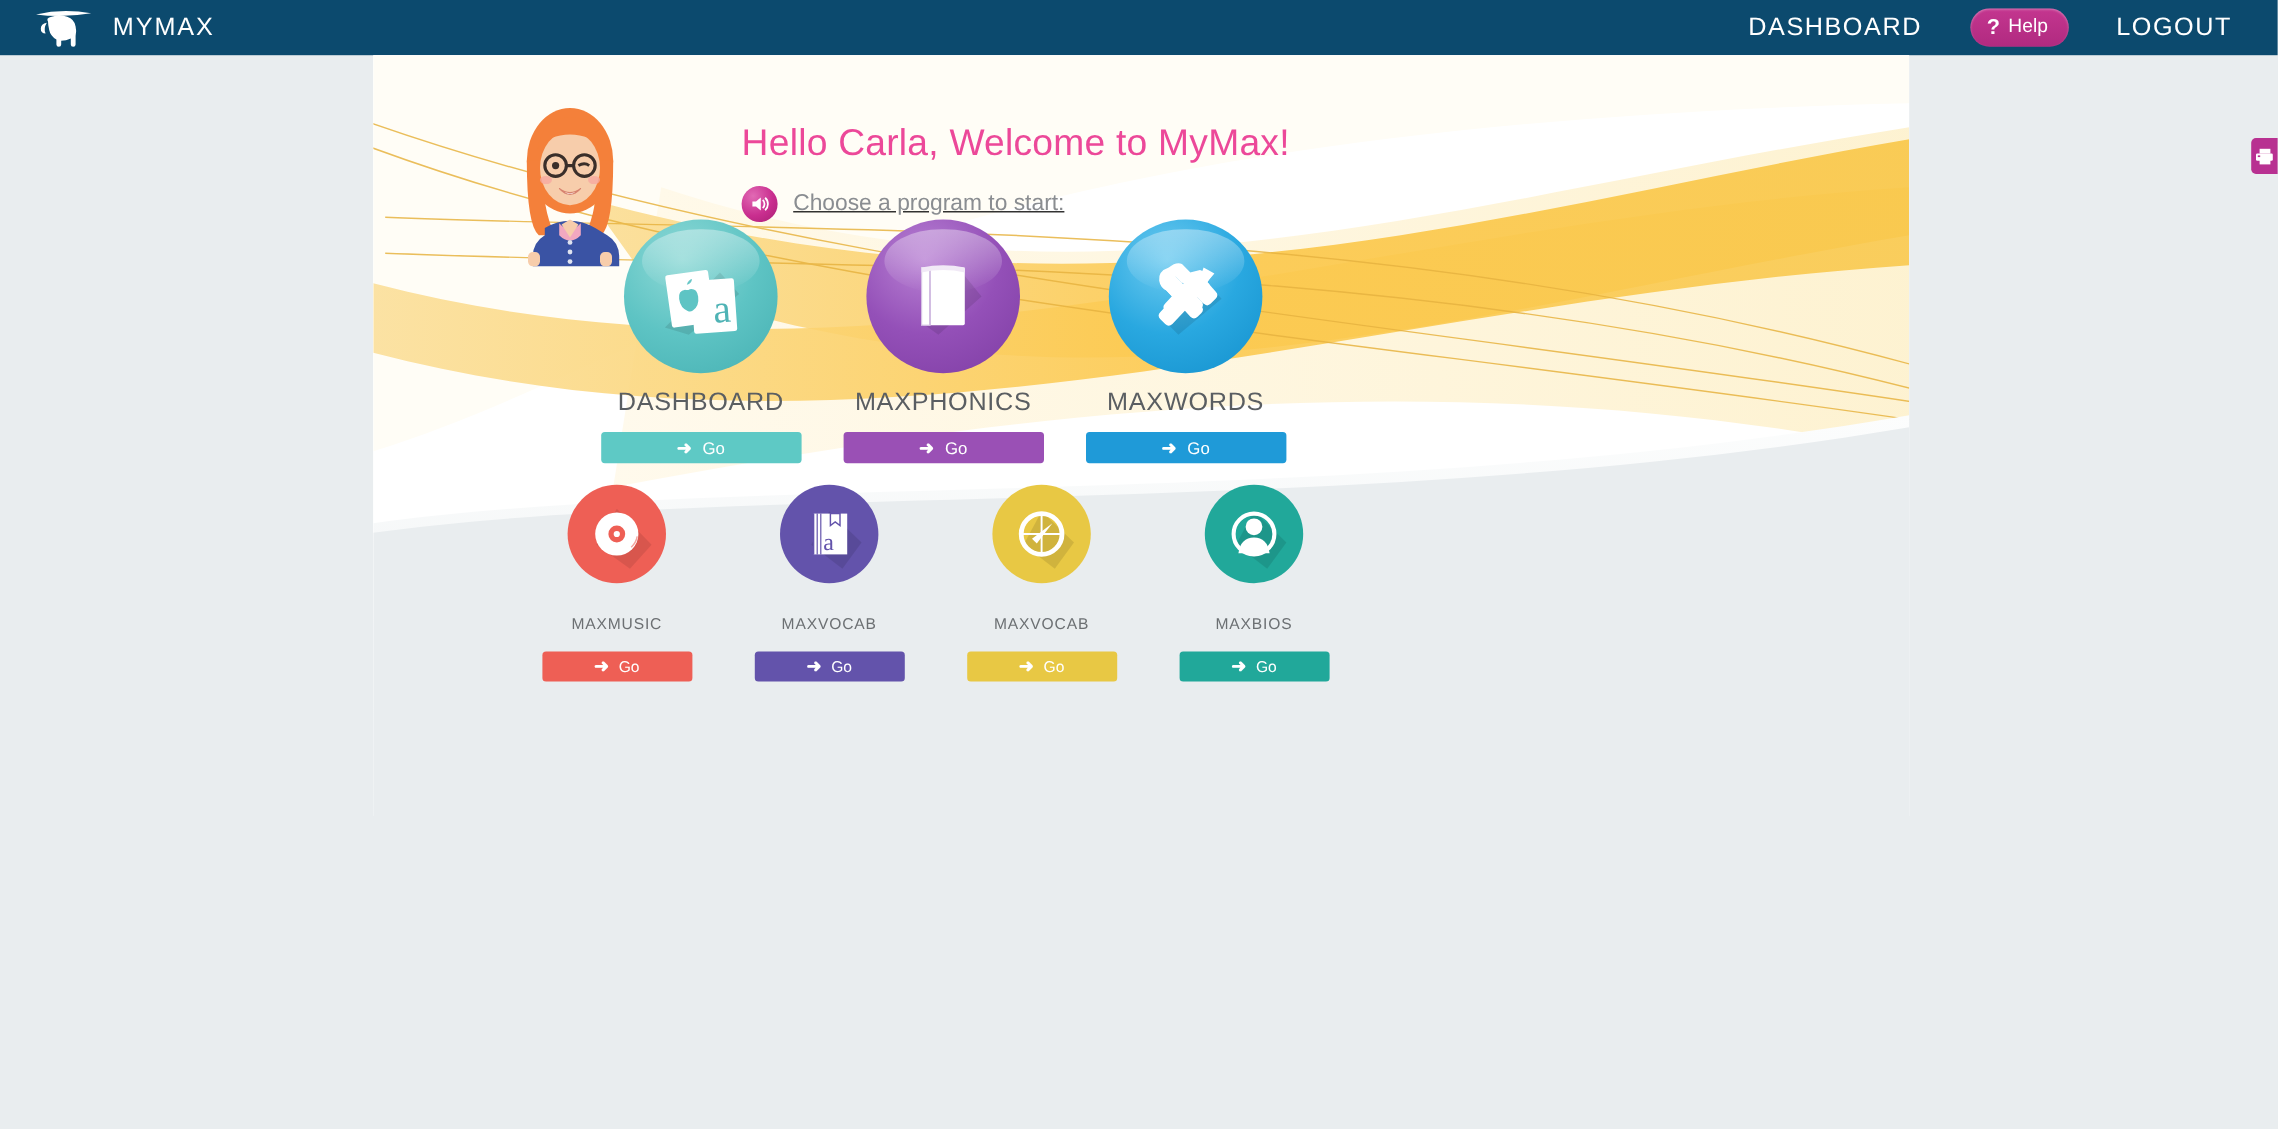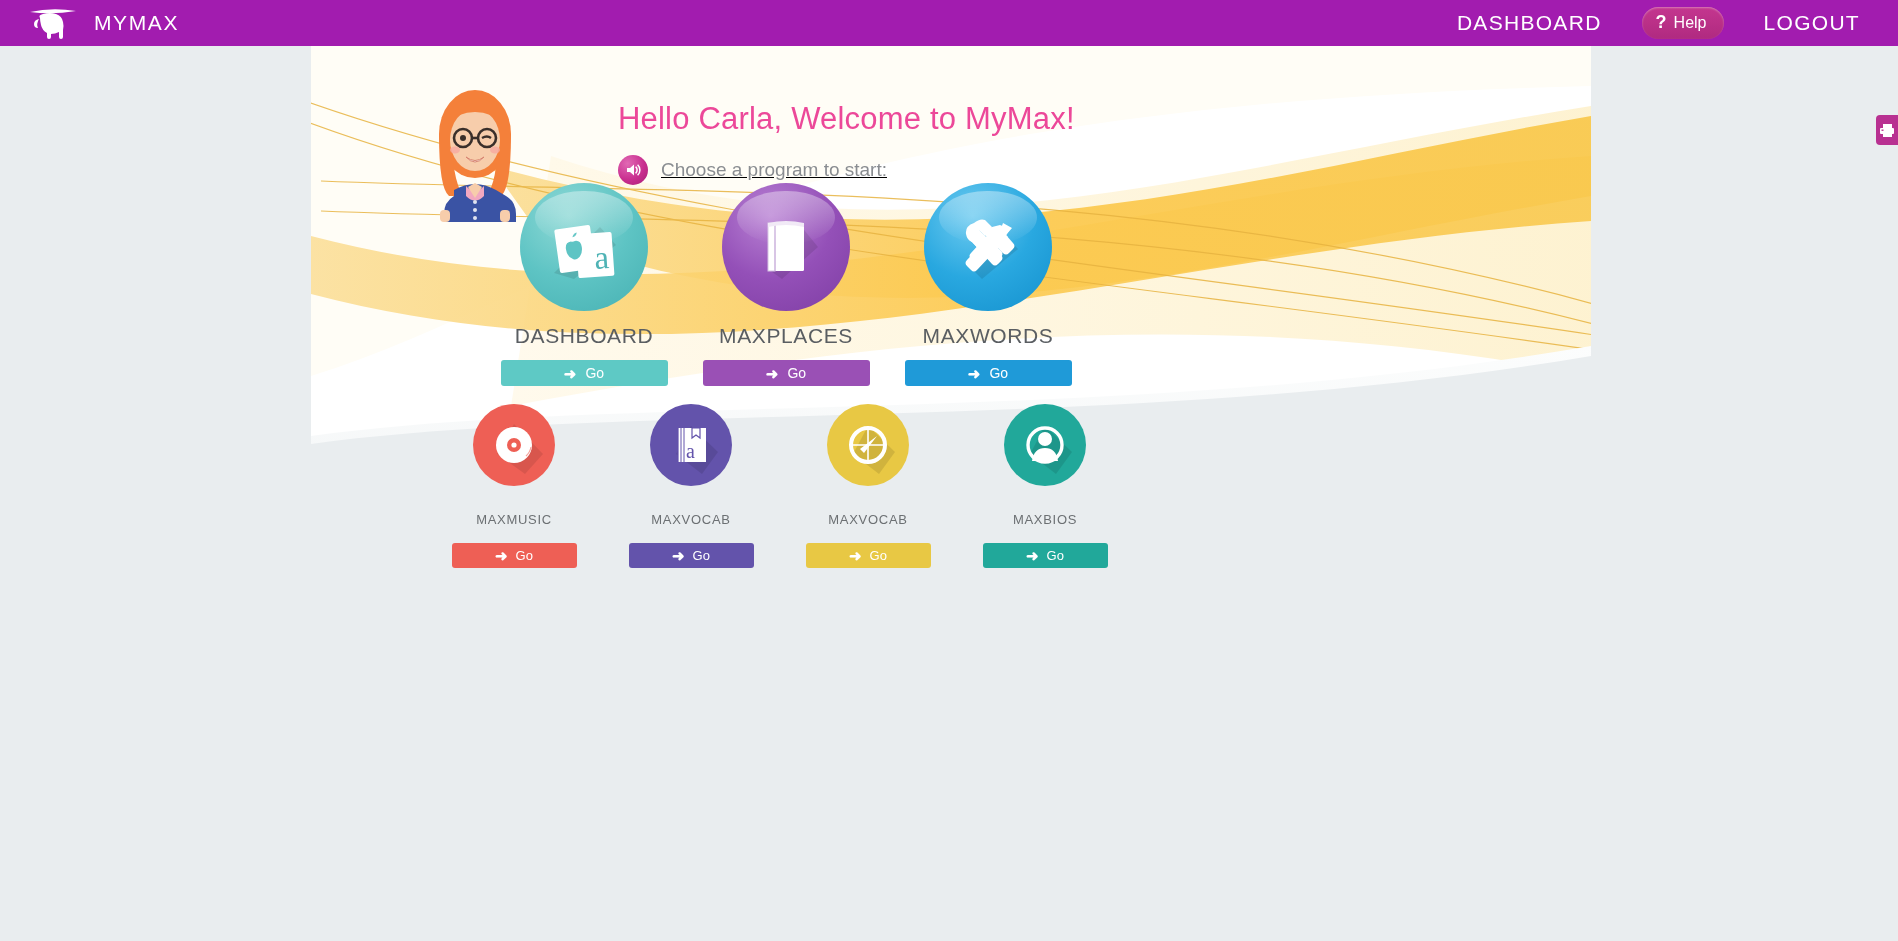--- a/index.html
+++ b/index.html
@@ -7,21 +7,21 @@
     width: 1898px; height: 941px;
     background: #e9edef;
     font-family: "Liberation Sans", sans-serif;
     overflow: hidden;
   }
 
   
   .topbar {
     position: absolute; top: 0; left: 0;
     width: 1898px; height: 46px;
-    background: #a21caf;
+    background: #0c4a6e;
     display: flex; align-items: center;
   }
   .brand { display: flex; align-items: center; margin-left: 26px; }
   .brand-logo { width: 54px; height: 36px; position: relative; }
   .brand-name {
     color: #ffffff; font-size: 21px; letter-spacing: 1.6px;
     margin-left: 14px; font-weight: 400;
   }
   .nav-right {
     margin-left: auto; display: flex; align-items: center;
@@ -245,21 +245,21 @@
     <div class="tile-lg" style="left:375px">
       <div class="circle-lg" style="background:radial-gradient(circle at 38% 26%, #b982d4 0%, #9450b8 50%, #7e3da3 100%)">
         <svg width="80" height="80" viewBox="0 0 80 80">
           <path d="M22 62 L54 18 L72 40 L36 72 Z" fill="#000" opacity=".10"></path>
           <rect x="22" y="16" width="36" height="48" rx="1.5" fill="#ffffff"></rect>
           <rect x="22" y="16" width="7" height="48" fill="#ffffff" stroke="#d6c2e4" stroke-width="1"></rect>
           <path d="M29 16 l0 48" stroke="#cbb2dd" stroke-width="1.2"></path>
           <path d="M22 16 q18 -4 36 0 l0 4 q-18 -4 -36 0 z" fill="#efe6f5"></path>
         </svg>
       </div>
-      <div class="lg-label">MAXPLACES</div>
+      <div class="lg-label">MAXPHONICS</div>
       <div class="go-btn" style="background:#9a50b5">
         <span class="go-arrow">➜</span>
         <span>Go</span>
       </div>
     </div>
 
     <div class="tile-lg" style="left:577px">
       <div class="circle-lg" style="background:radial-gradient(circle at 38% 26%, #6ecbf0 0%, #29a8e0 50%, #1490cd 100%)">
         <svg width="80" height="80" viewBox="0 0 80 80">
           <path d="M20 58 L52 22 L70 42 L34 72 Z" fill="#000" opacity=".10"></path>

